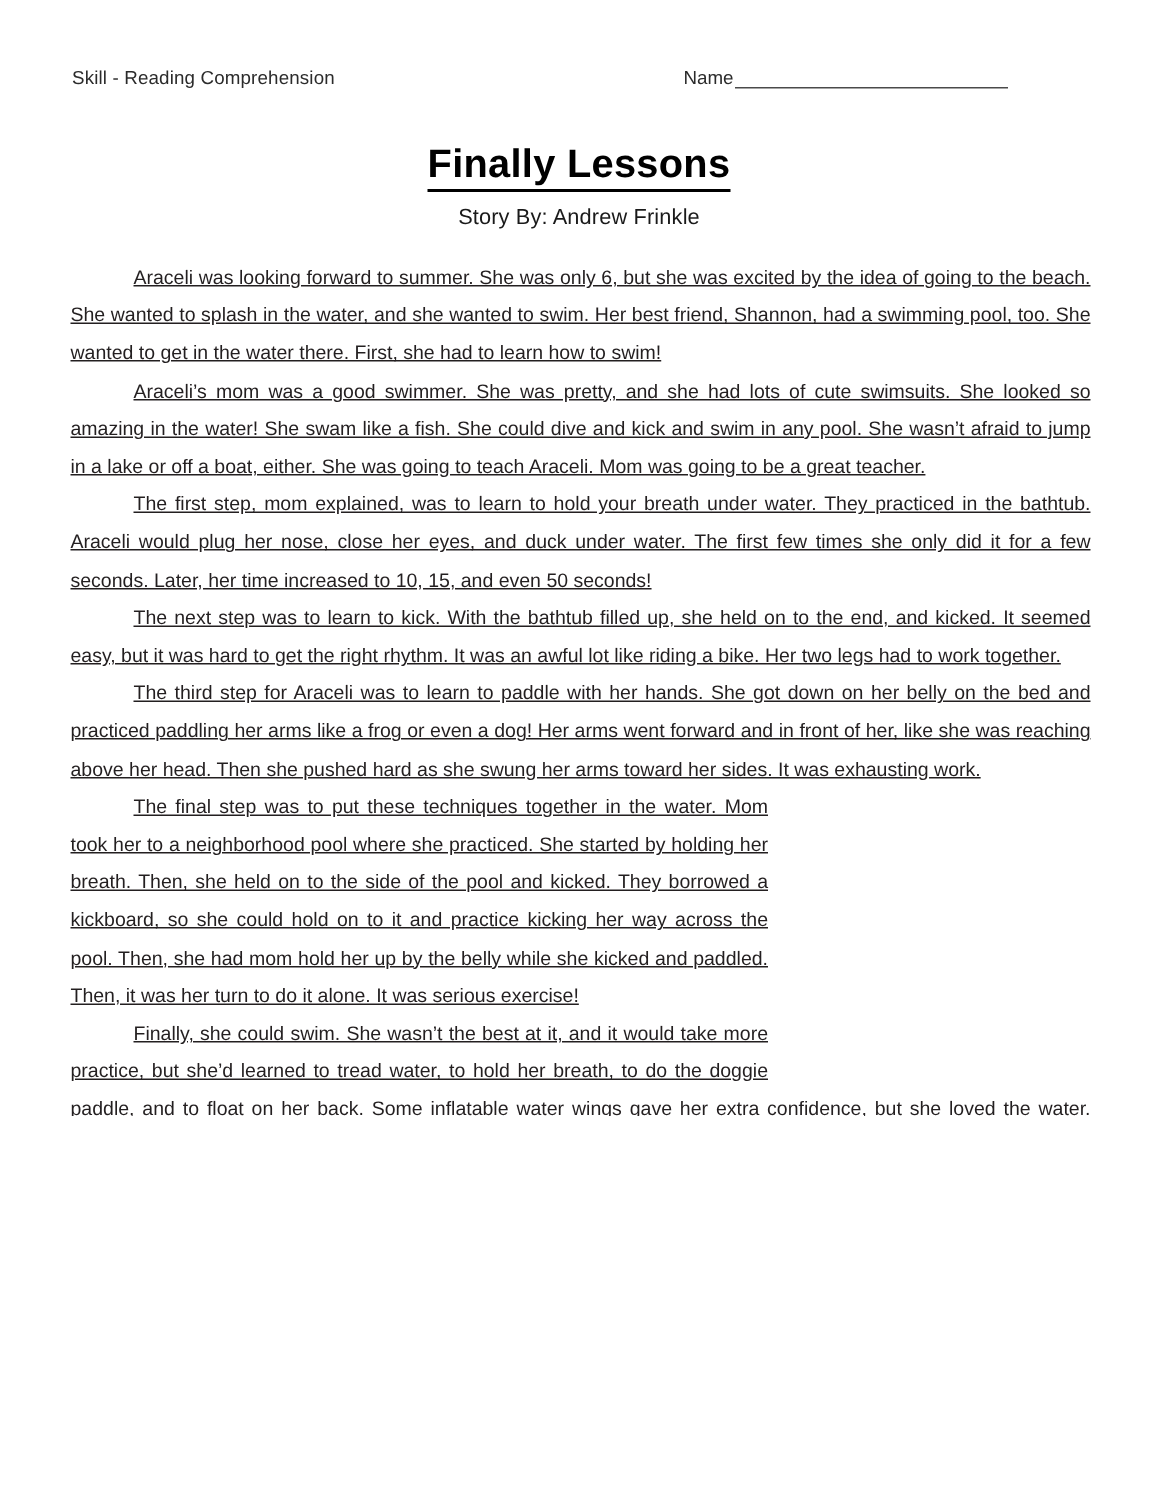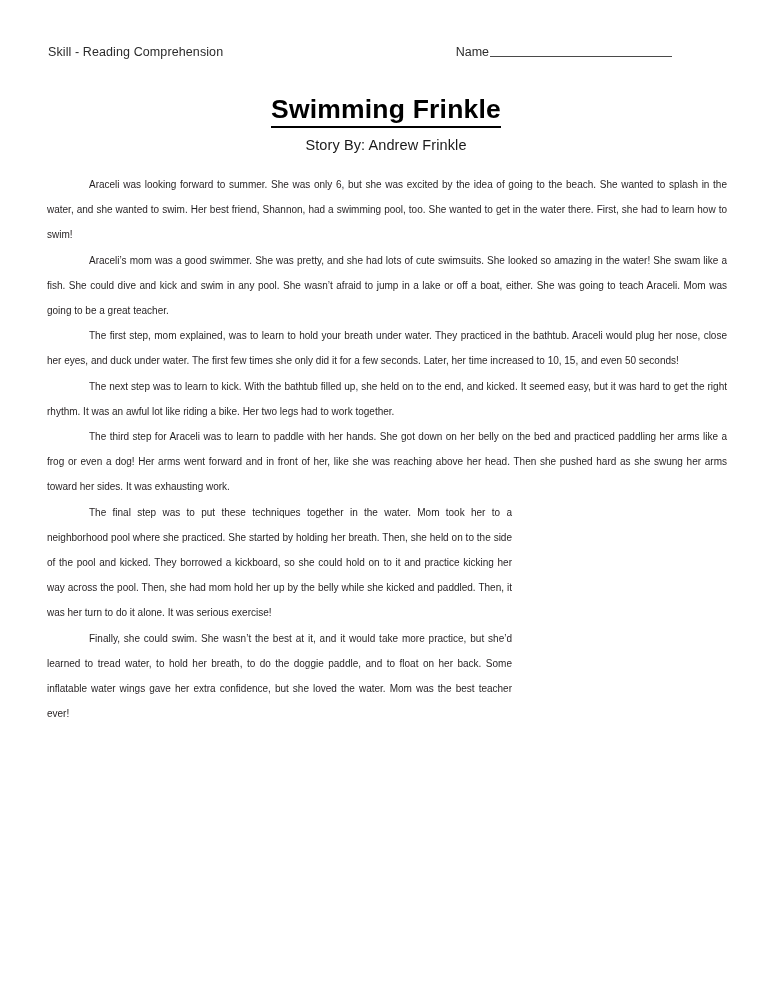--- a/index.html
+++ b/index.html
@@ -32,21 +32,21 @@
     justify-content: space-between;
   }
   .skill-line {
     font-size: 12.5px;
     letter-spacing: 0.1px;
     color: #2b2b2b;
     white-space: nowrap;
   }
   .name-group {
     display: flex;
-    align-items: flex-start;
+    align-items: flex-end;
     margin-right: 52px;
   }
   .name-label {
     font-size: 12.5px;
     color: #2b2b2b;
     white-space: nowrap;
   }
   .name-rule {
     width: 182px;
     border-bottom: 1.4px solid #4a4a4a;
@@ -78,26 +78,27 @@
     color: #1a1a1a;
     letter-spacing: 0.1px;
   }
 
   
   .body-text {
     position: absolute;
     top: 172px;
     left: 47px;
     width: 680px;
-    font-size: 10px;
+    font-size: 13px;
     line-height: 25.2px;
     text-align: justify;
     text-justify: inter-word;
     color: #231f20;
     hyphens: none;
+    text-decoration: underline;
   }
   .body-text p {
     margin: 0;
     text-indent: 42px;
   }
 
   
   .art-float {
     float: right;
     width: 215px;
@@ -147,21 +148,21 @@
 
   <div class="header">
     <div class="skill-line">Skill - Reading Comprehension</div>
     <div class="name-group">
       <span class="name-label">Name</span>
       <span class="name-rule"></span>
     </div>
   </div>
 
   <div class="title-block">
-    <div class="title">Swimming Frinkle</div>
+    <div class="title">Finally Lessons</div>
     <div class="byline">Story By: Andrew Frinkle</div>
   </div>
 
   <div class="body-text">
     <p>Araceli was looking forward to summer. She was only 6, but she was excited by the idea of going to the beach. She wanted to splash in the water, and she wanted to swim. Her best friend, Shannon, had a swimming pool, too. She wanted to get in the water there. First, she had to learn how to swim!</p>
     <p>Araceli’s mom was a good swimmer. She was pretty, and she had lots of cute swimsuits. She looked so amazing in the water! She swam like a fish. She could dive and kick and swim in any pool. She wasn’t afraid to jump in a lake or off a boat, either. She was going to teach Araceli. Mom was going to be a great teacher.</p>
     <p>The first step, mom explained, was to learn to hold your breath under water. They practiced in the bathtub. Araceli would plug her nose, close her eyes, and duck under water. The first few times she only did it for a few seconds. Later, her time increased to 10, 15, and even 50 seconds!</p>
     <p>The next step was to learn to kick. With the bathtub filled up, she held on to the end, and kicked. It seemed easy, but it was hard to get the right rhythm. It was an awful lot like riding a bike. Her two legs had to work together.</p>
     <p>The third step for Araceli was to learn to paddle with her hands. She got down on her belly on the bed and practiced paddling her arms like a frog or even a dog! Her arms went forward and in front of her, like she was reaching above her head. Then she pushed hard as she swung her arms toward her sides. It was exhausting work.</p>
     <div class="art-float"></div>

